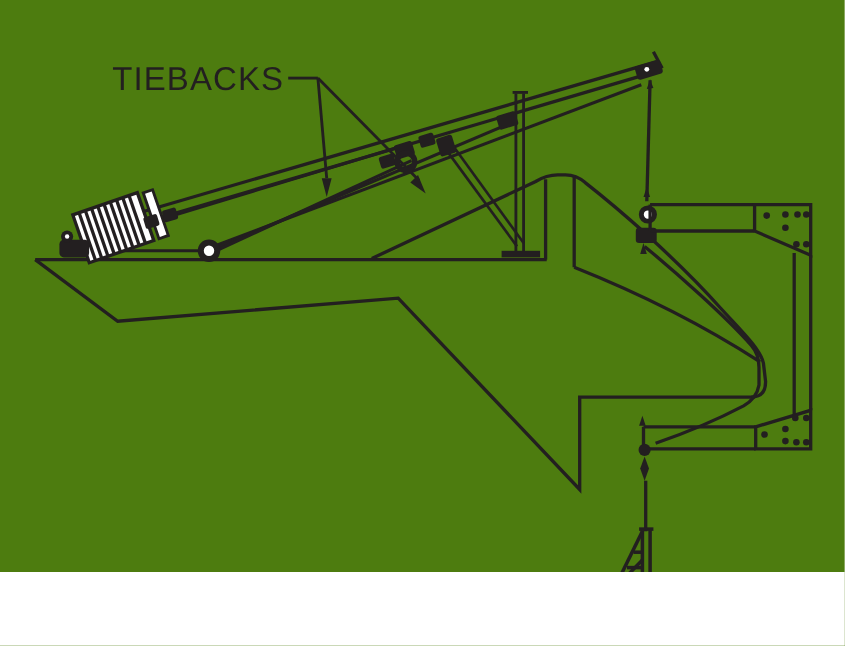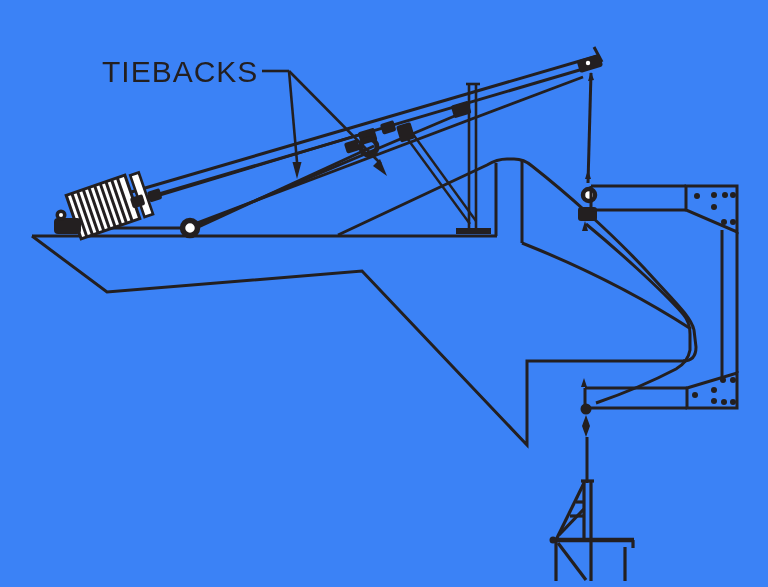--- a/index.html
+++ b/index.html
@@ -1,16 +1,16 @@
 <!DOCTYPE html>
 <html><head>
 <meta charset="utf-8">
 <style>
   html,body{margin:0;padding:0;background:#ffffff;}
-  #canvas{position:relative;width:768px;height:587px;background:#3b82f6;overflow:hidden;
+  #canvas{position:relative;width:768px;height:520px;background:#4d7c0f;overflow:hidden;
           font-family:"Liberation Sans", sans-serif;}
   svg{display:block;}
   .lbl{font-family:"Liberation Sans", sans-serif;font-size:30px;font-weight:400;
        letter-spacing:1px;fill:#231f20;}
 </style>
 </head>
 <body>
 
 <div id="canvas">
 <svg width="768" height="587" viewBox="0 0 768 587">

